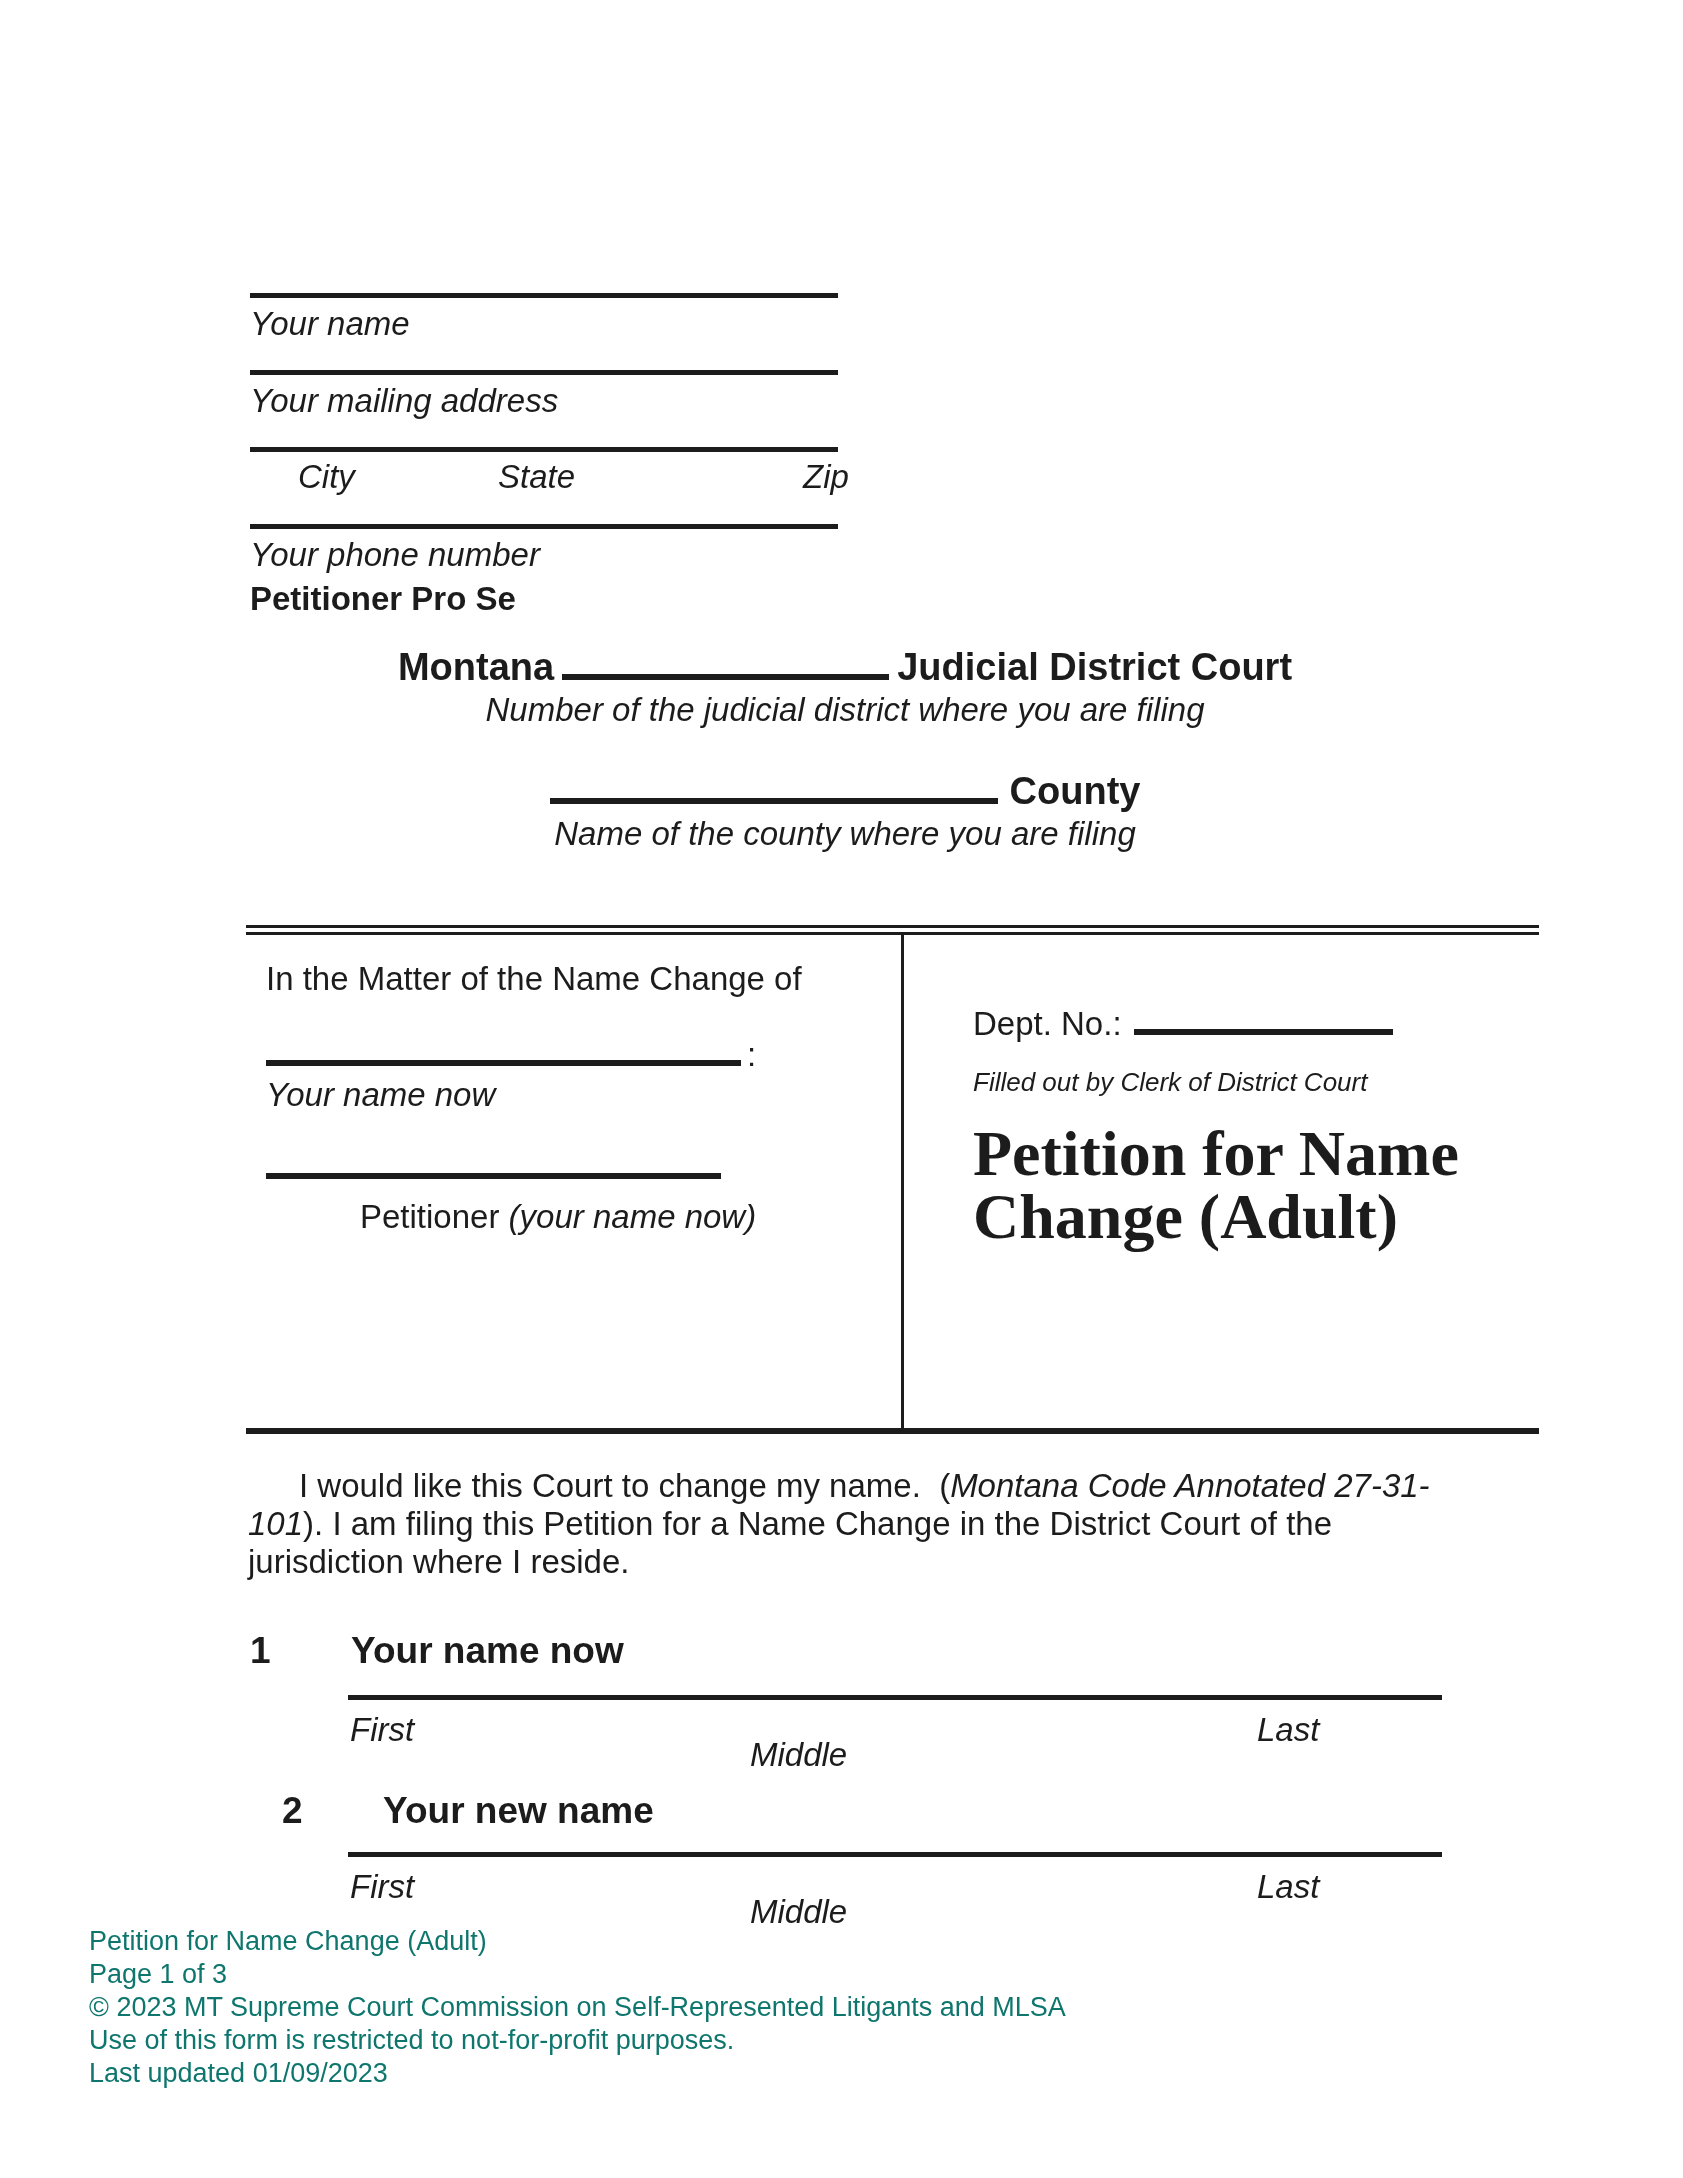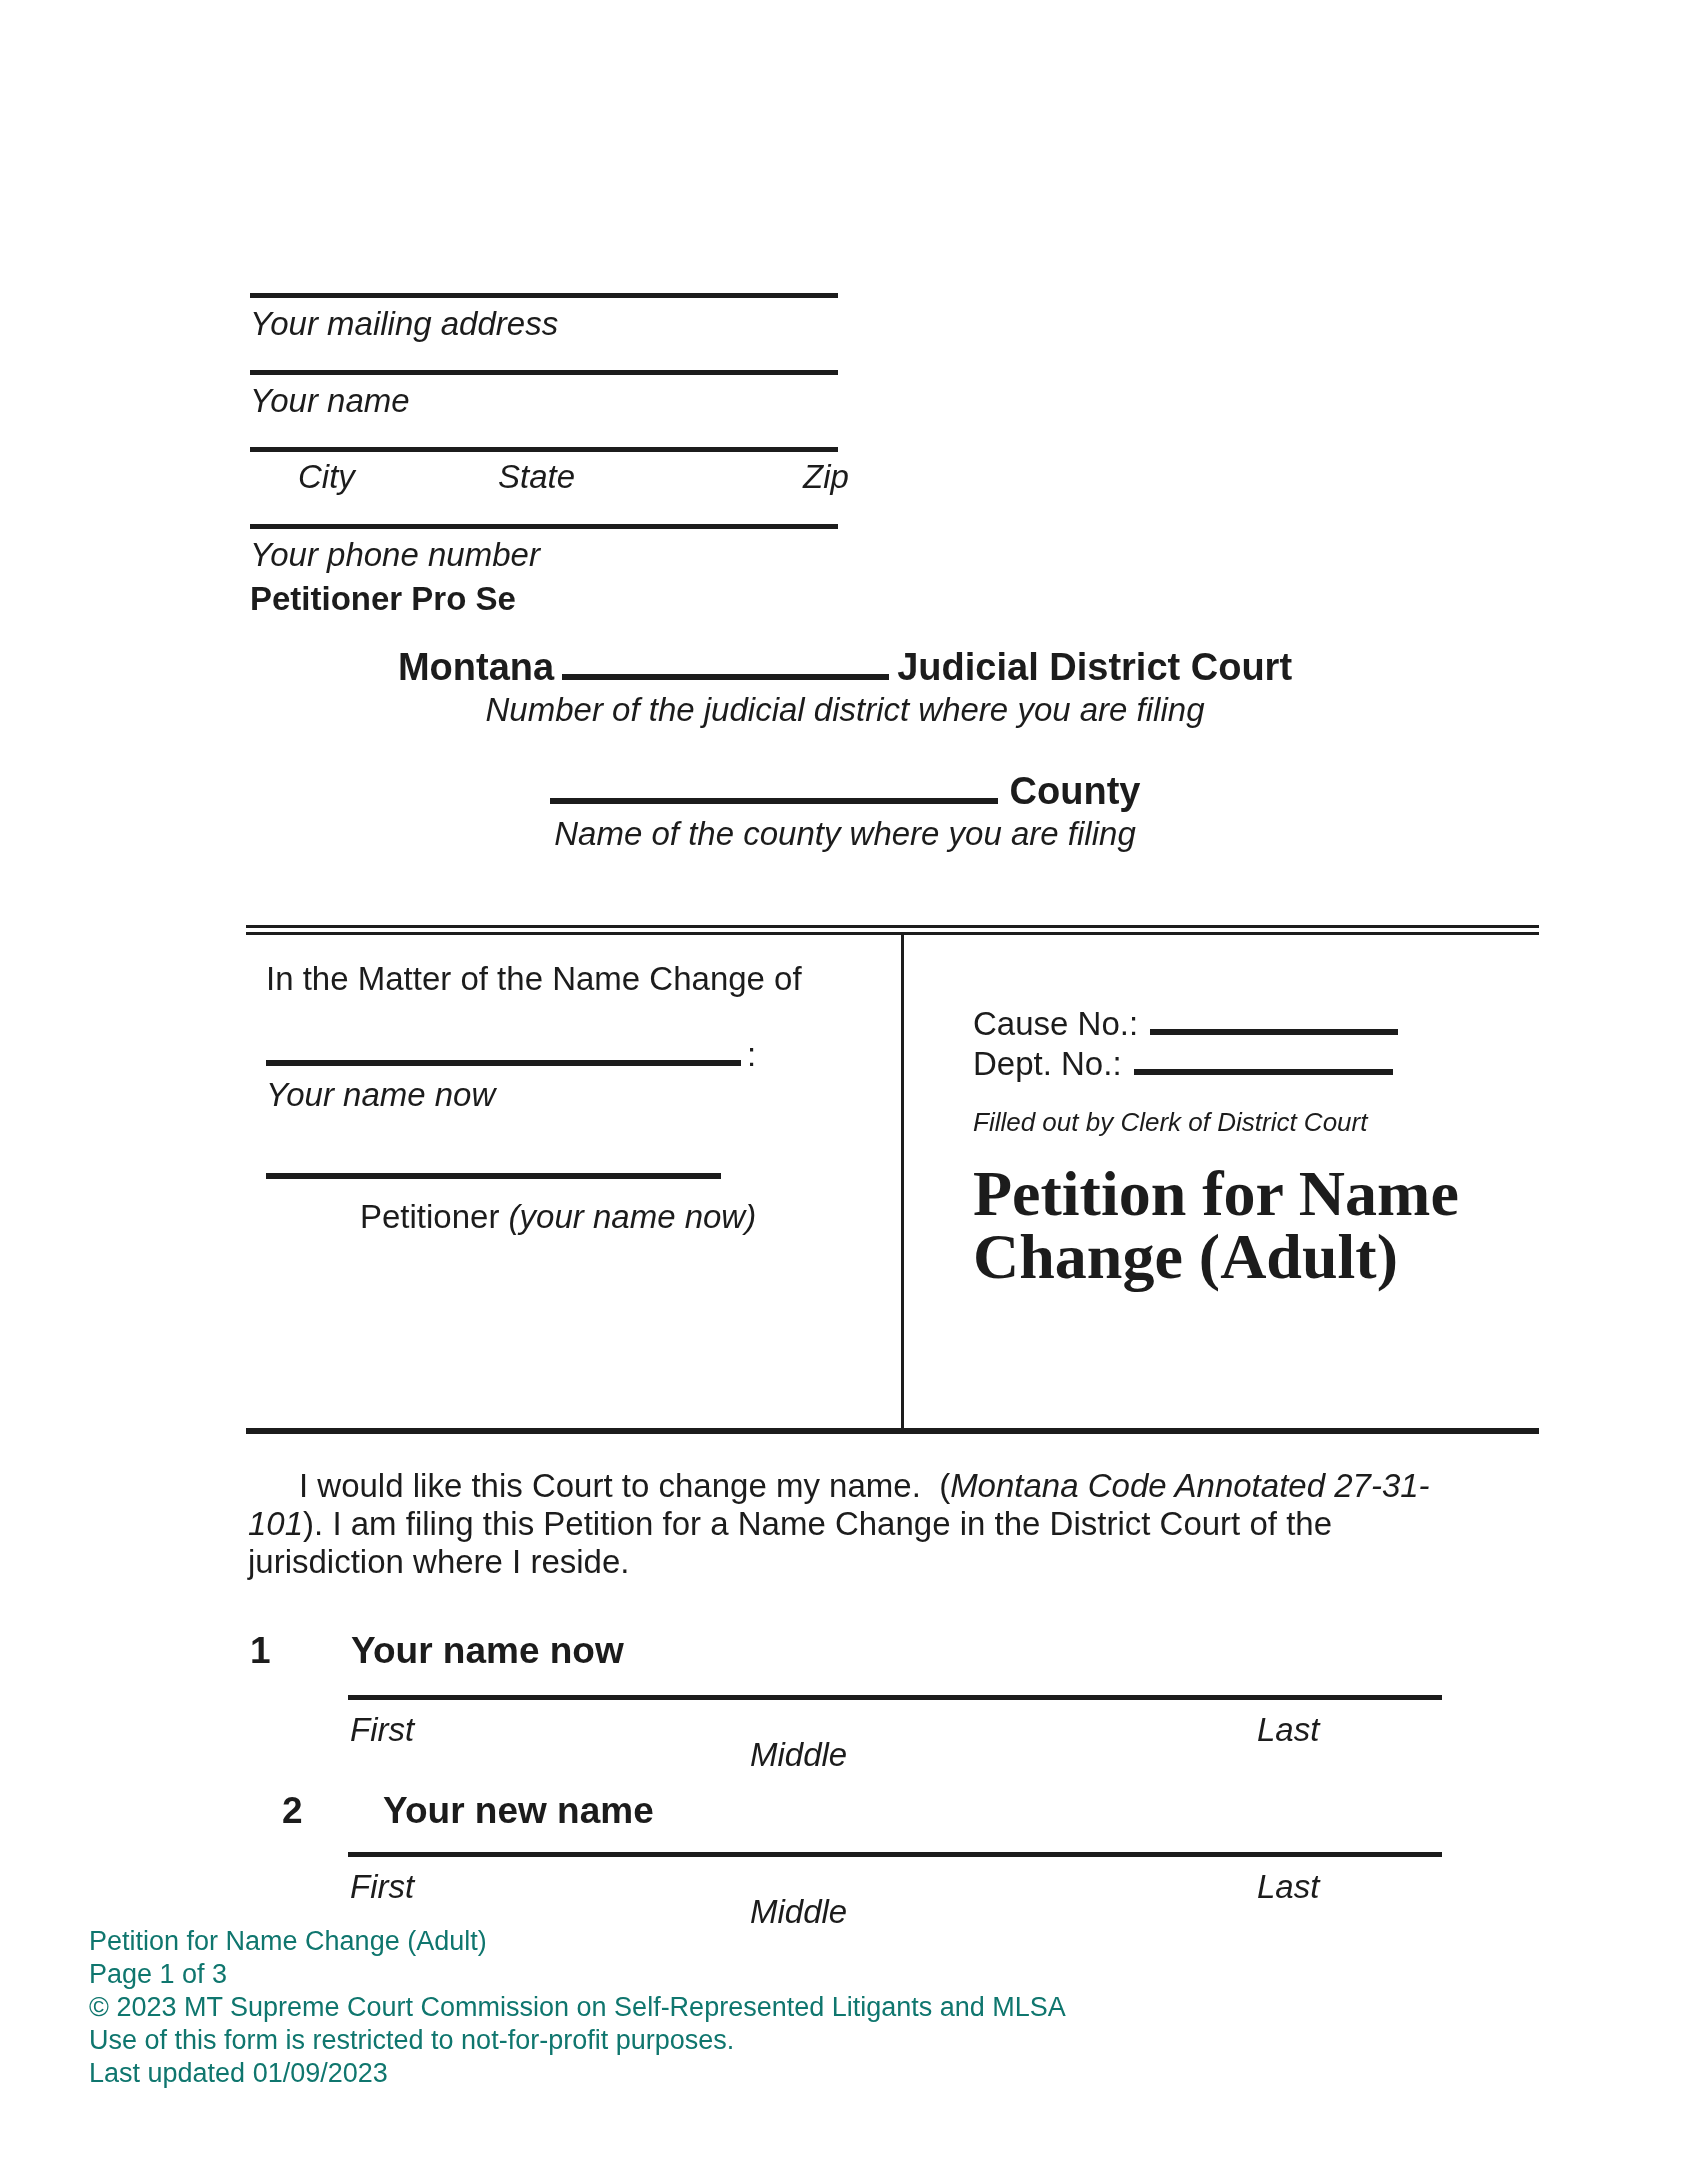--- a/index.html
+++ b/index.html
@@ -62,24 +62,24 @@
   
   .footer { left:89px; top:1925px; font-size:27px; line-height:33px; color:#0f766e; }
 </style>
 </head>
 <body>
 
 <div class="page">
 
   <div class="abs addr">
     <div class="addr-field">
-      <span class="addr-label">Your mailing address</span>
+      <span class="addr-label">Your name</span>
     </div>
     <div class="addr-field">
-      <span class="addr-label">Your name</span>
+      <span class="addr-label">Your mailing address</span>
     </div>
     <div class="addr-field">
       <div class="csz">
         <span class="c1">City</span>
         <span class="c2">State</span>
         <span class="c3">Zip</span>
       </div>
     </div>
     <div class="addr-field last">
       <span class="addr-label">Your phone number</span>
@@ -106,23 +106,20 @@
       </div>
       <div class="namenow-cap">Your name now</div>
       <div class="sigrow">
         <span class="blank blank-sig"></span>
       </div>
       <div class="pet-line">
         <span>Petitioner </span><span class="it">(your name now)</span>
       </div>
     </div>
     <div class="cap-right">
-      <div class="no-row">
-        <span>Cause No.:</span><span class="blank blank-cause"></span>
-      </div>
       <div class="no-row">
         <span>Dept. No.:</span><span class="blank blank-dept"></span>
       </div>
       <div class="clerk-cap">Filled out by Clerk of District Court</div>
       <div class="doc-title">
         <div>Petition for Name</div>
         <div>Change (Adult)</div>
       </div>
     </div>
   </div>

